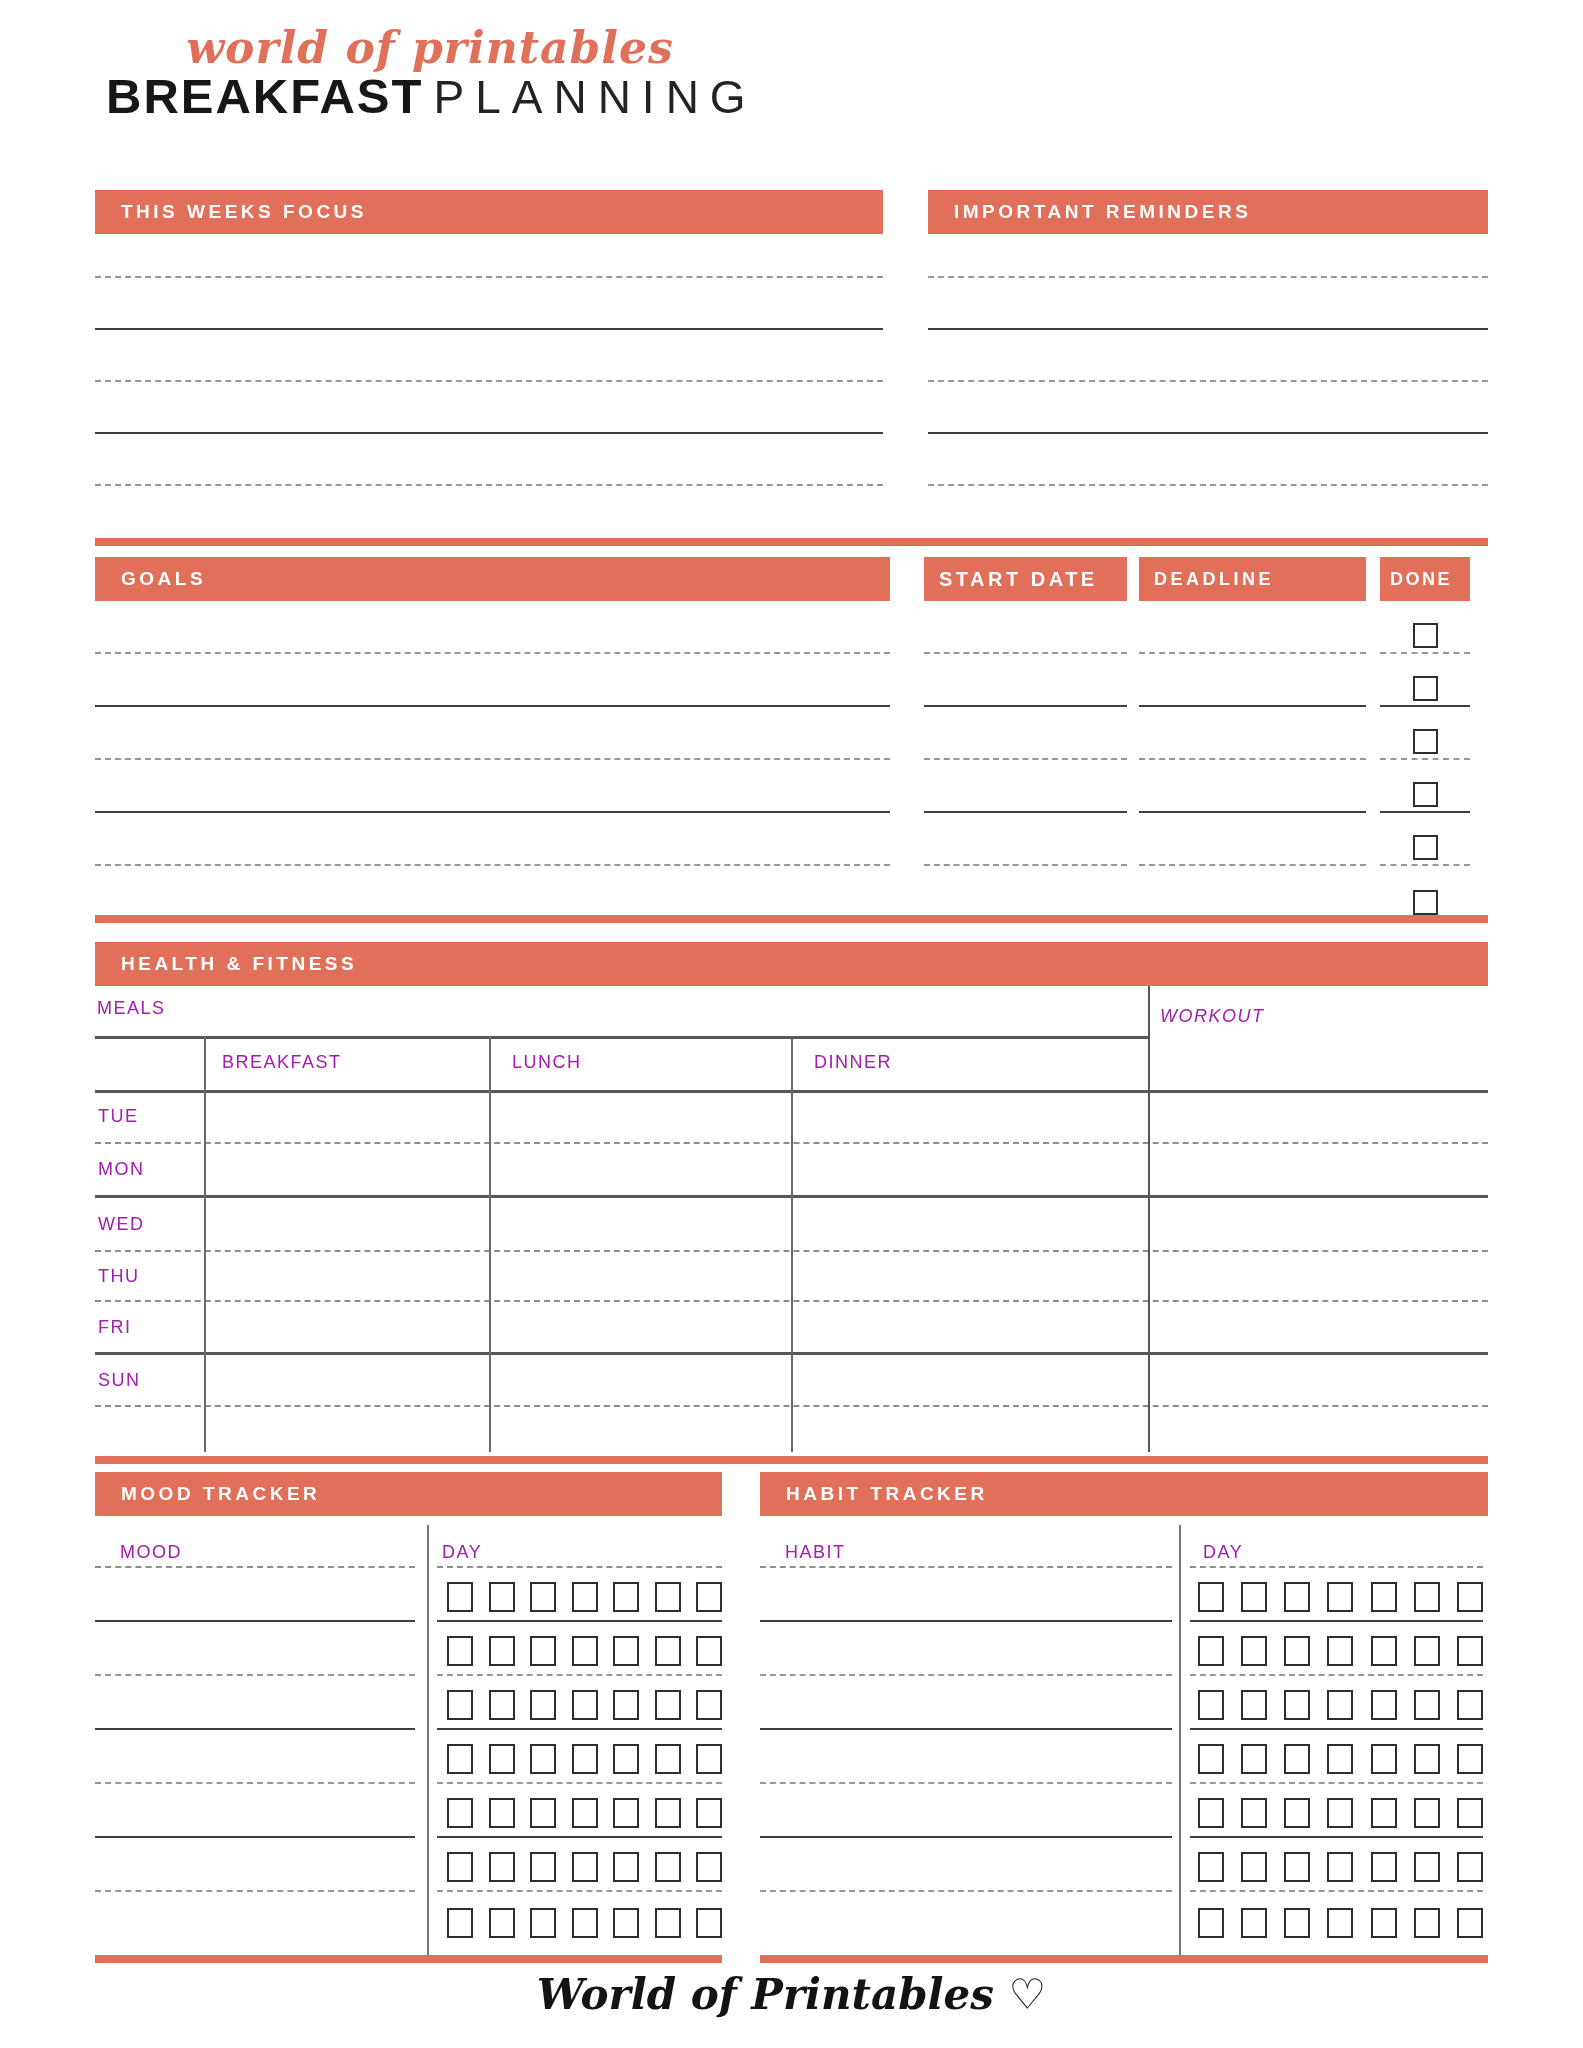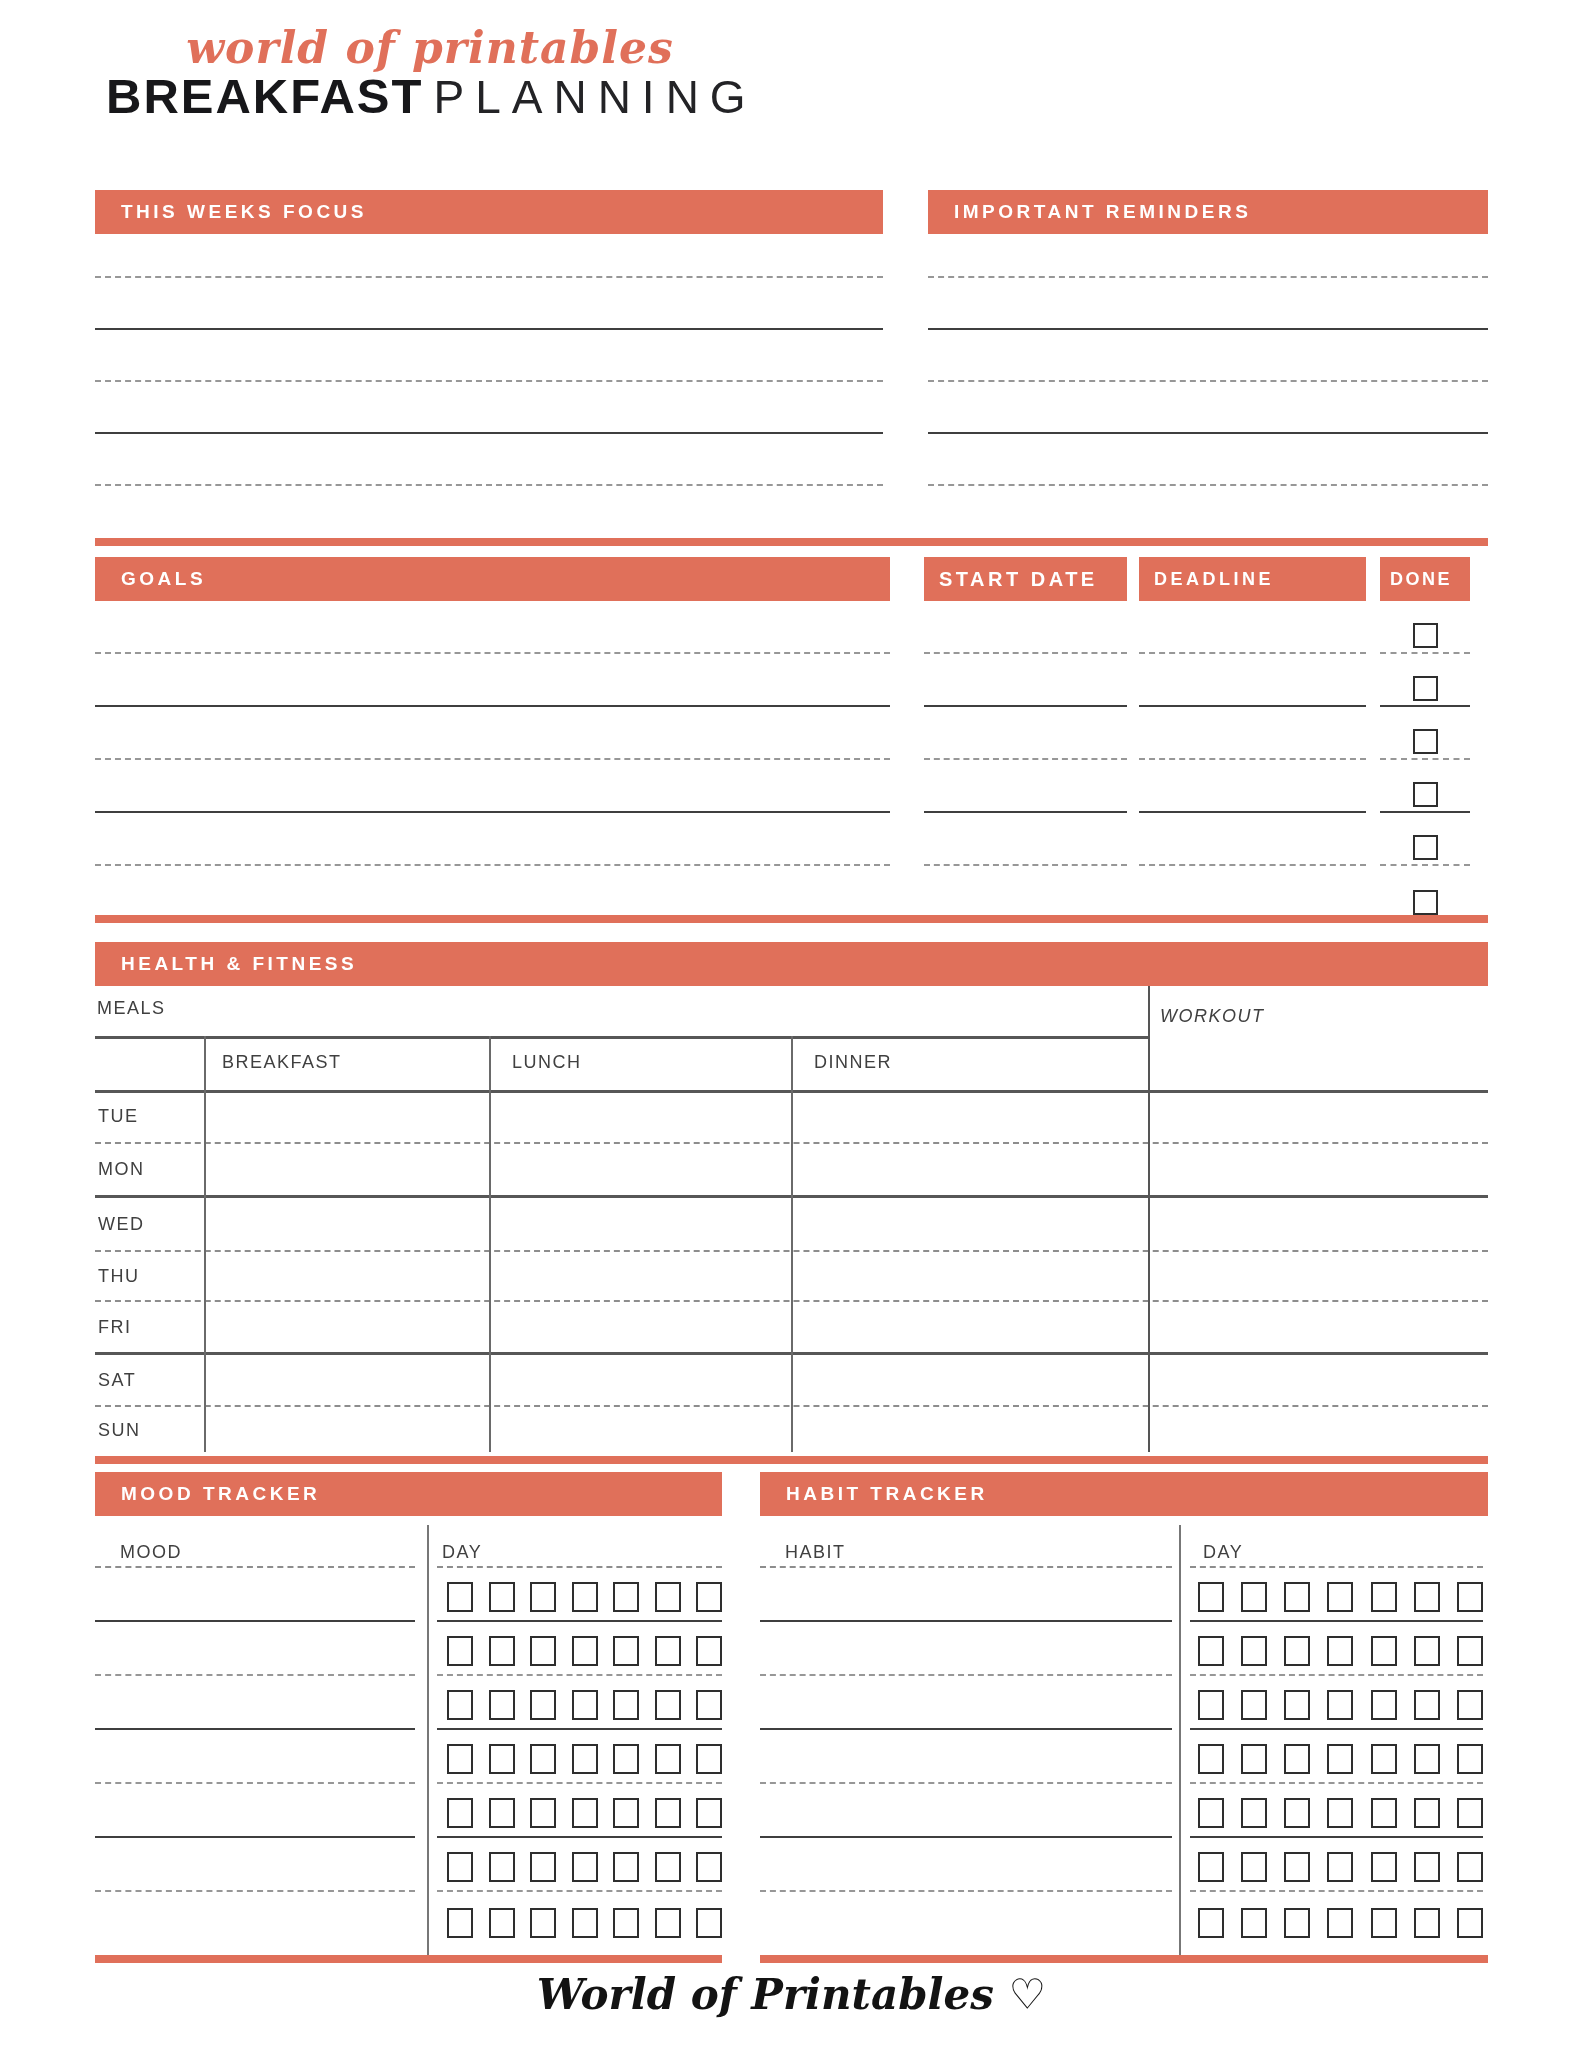--- a/index.html
+++ b/index.html
@@ -60,21 +60,21 @@
   .gs4{width:90px;display:flex;justify-content:center;align-items:flex-end;}
   .grow:nth-of-type(odd) .gseg{border-bottom:2px dashed var(--dash);}
   .grow:nth-of-type(even) .gseg{border-bottom:2px solid var(--solid);}
   .grow:nth-of-type(6) .gseg{border-bottom:none;}
   .cb{
     width:25px;height:25px;border:2.5px solid #2e2e2e;background:#fff;
     box-sizing:border-box;margin-bottom:4px;
   }
   
   .small-lab{
-    font-size:18px;letter-spacing:1.5px;color:#404040;font-weight:400;
+    font-size:18px;letter-spacing:1.5px;color:#a21caf;font-weight:400;
     white-space:nowrap;
   }
   .health-body{position:absolute;left:95px;top:986px;width:1393px;height:466px;}
   .hb-abs{position:absolute;}
   .vline{position:absolute;width:2px;background:#6a6a6a;}
   .hline-strong{position:absolute;height:3px;background:var(--tsolid);}
   .meal-rows{position:absolute;left:0;top:104px;width:1393px;}
   .mrow{box-sizing:border-box;height:52px;display:flex;align-items:center;padding-left:3px;}
   .mrow:nth-of-type(1),.mrow:nth-of-type(2),.mrow:nth-of-type(3){height:54px;}
   .mrow:nth-of-type(4){height:50px;}
@@ -238,23 +238,20 @@
         </div>
 
         <div class="mrow">
           <span class="small-lab">THU</span>
         </div>
 
         <div class="mrow">
           <span class="small-lab">FRI</span>
         </div>
 
-        <div class="mrow">
-          <span class="small-lab">SAT</span>
-        </div>
 
         <div class="mrow">
           <span class="small-lab">SUN</span>
         </div>
       </div>
 
     <div class="vline" style="left:109px;top:50px;height:416px;"></div>
     <div class="vline" style="left:394px;top:50px;height:416px;"></div>
     <div class="vline" style="left:696px;top:50px;height:416px;"></div>
     <div class="vline" style="left:1053px;top:0;height:466px;background:#555;"></div>

